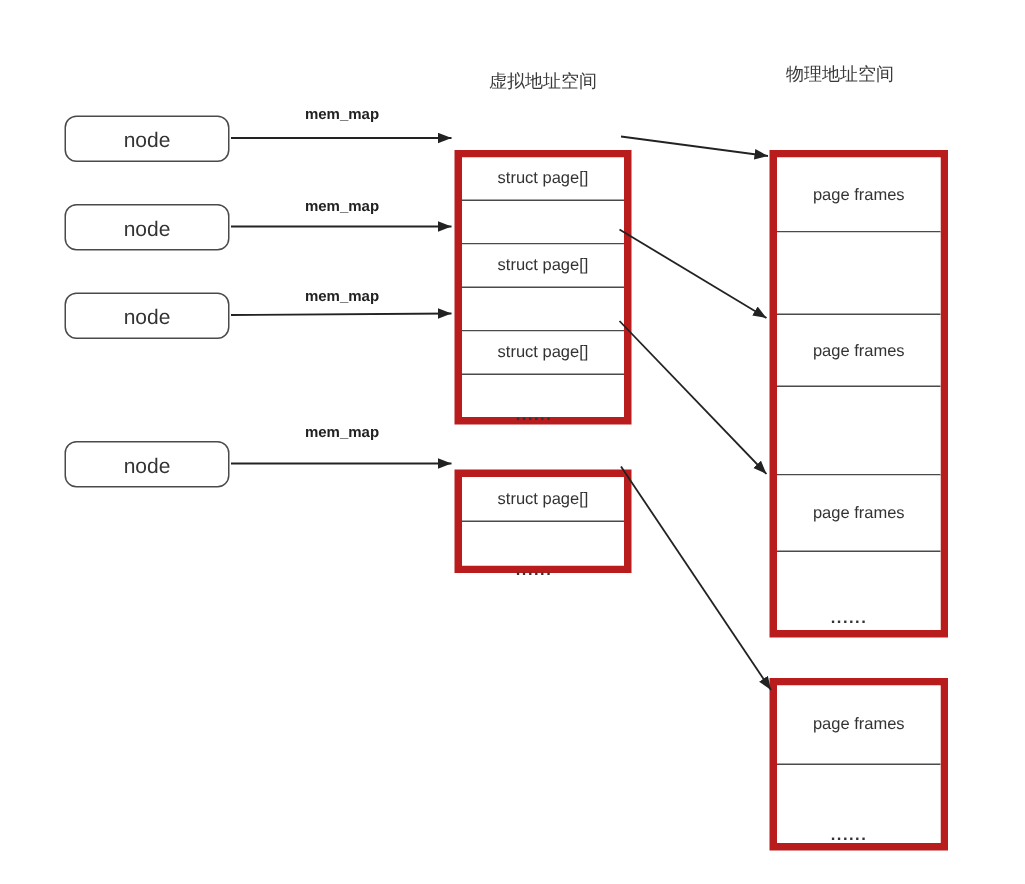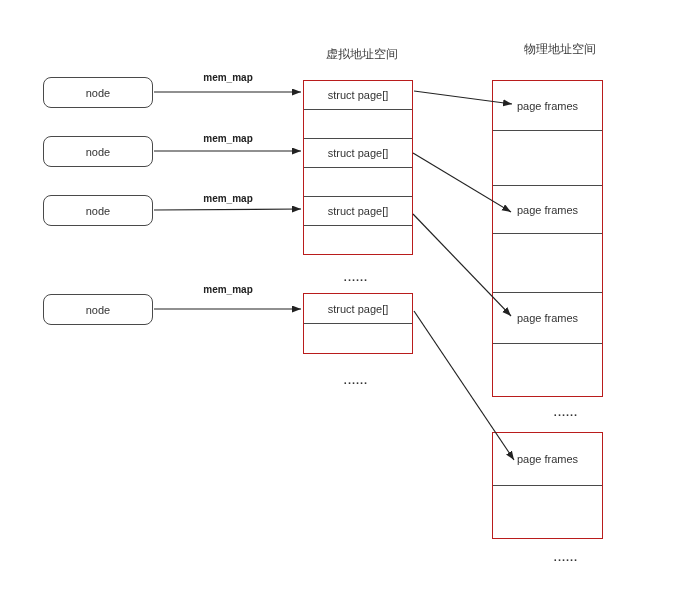--- a/index.html
+++ b/index.html
@@ -22,52 +22,53 @@
     position: absolute;
     left: 43px;
     width: 108px;
     height: 29px;
     border: 1px solid #4a4a4a;
     border-radius: 8px;
     background: #ffffff;
     display: flex;
     align-items: center;
     justify-content: center;
-    font-size: 11px;
+    font-size: 14px;
     color: #333333;
   }
   .memmap-label {
     position: absolute;
     transform: translate(-50%, -50%);
     font-size: 10px;
     font-weight: bold;
     color: #222222;
     white-space: nowrap;
   }
   .table {
     position: absolute;
-    border: 1px solid #b91c1c;
+    border: 5px solid #b91c1c;
     background: #ffffff;
     box-sizing: content-box;
+    margin-top: 20px;
   }
   .table .row {
     display: flex;
     align-items: center;
     justify-content: center;
     font-size: 11px;
     color: #333333;
     border-bottom: 1px solid #4a4a4a;
     background: #ffffff;
   }
   .table .row:last-child { border-bottom: none; }
 
   .vtable { left: 303px; width: 108px; }
   .vtable .row { height: 28px; }
 
-  .ptable { left: 492px; width: 109px; text-align: right; }
+  .ptable { left: 513px; width: 109px; text-align: right; }
   .ptable1 .row:nth-child(1) { height: 49px; }
   .ptable1 .row:nth-child(2) { height: 54px; }
   .ptable1 .row:nth-child(3) { height: 47px; }
   .ptable1 .row:nth-child(4) { height: 58px; }
   .ptable1 .row:nth-child(5) { height: 50px; }
   .ptable1 .row:nth-child(6) { height: 52px; }
   .ptable2 .row { height: 52px; }
   .vtable2 .row { height: 29px; }
 
   .dots {

